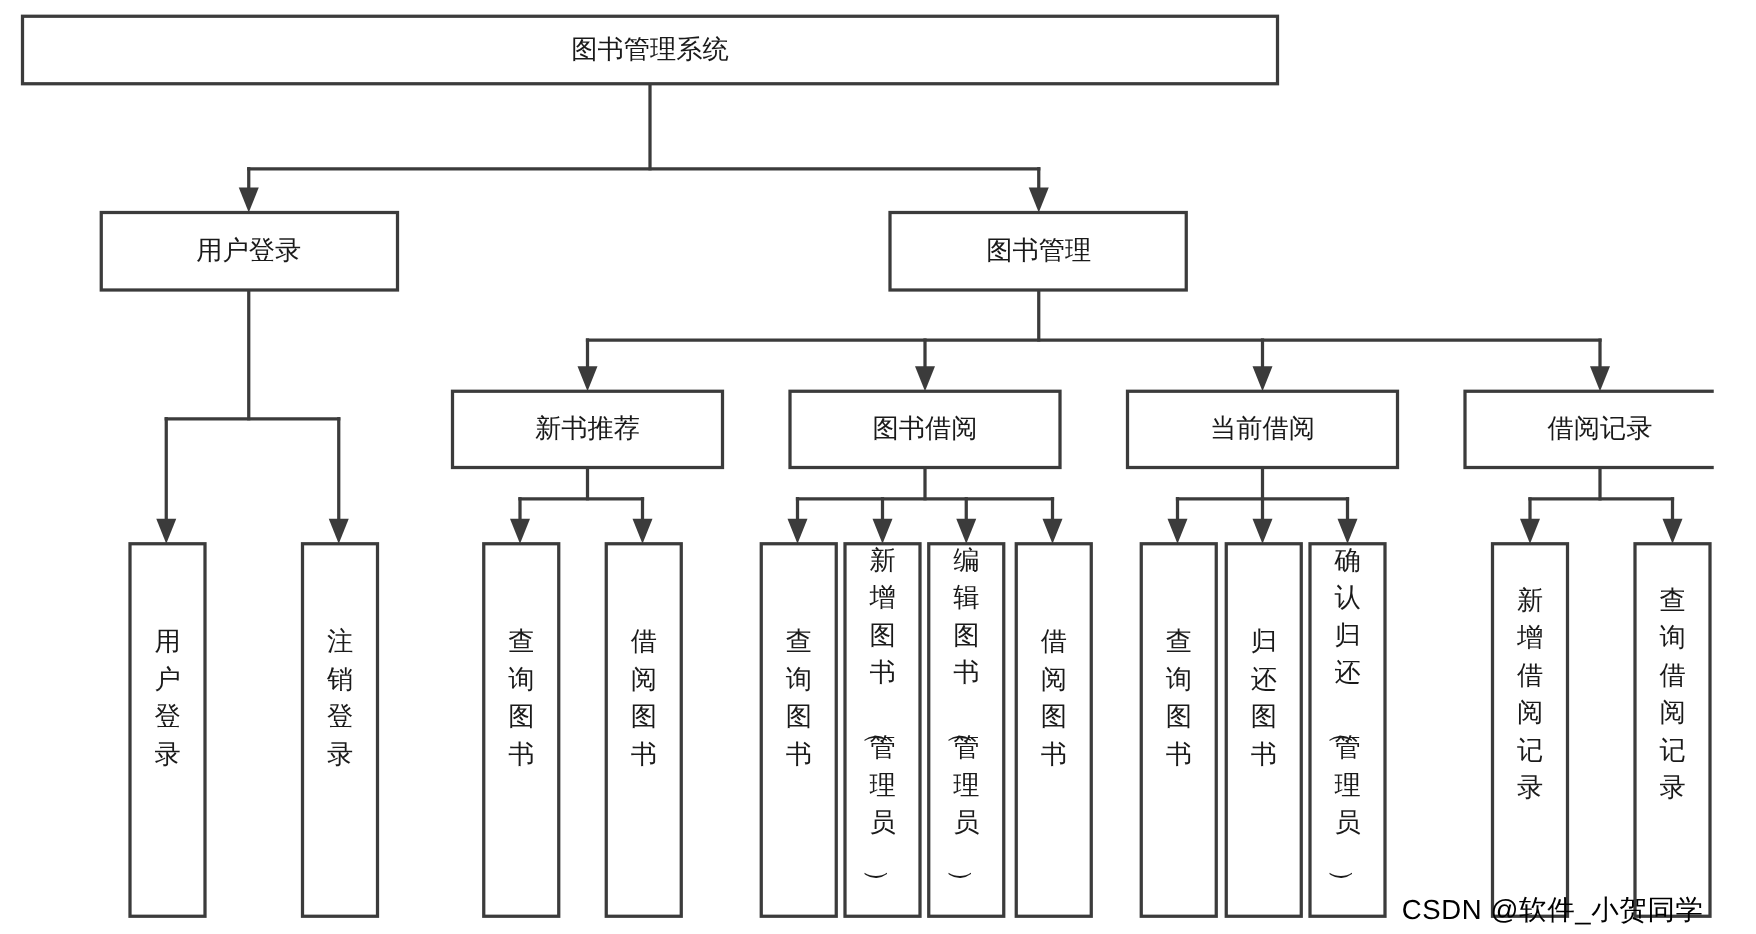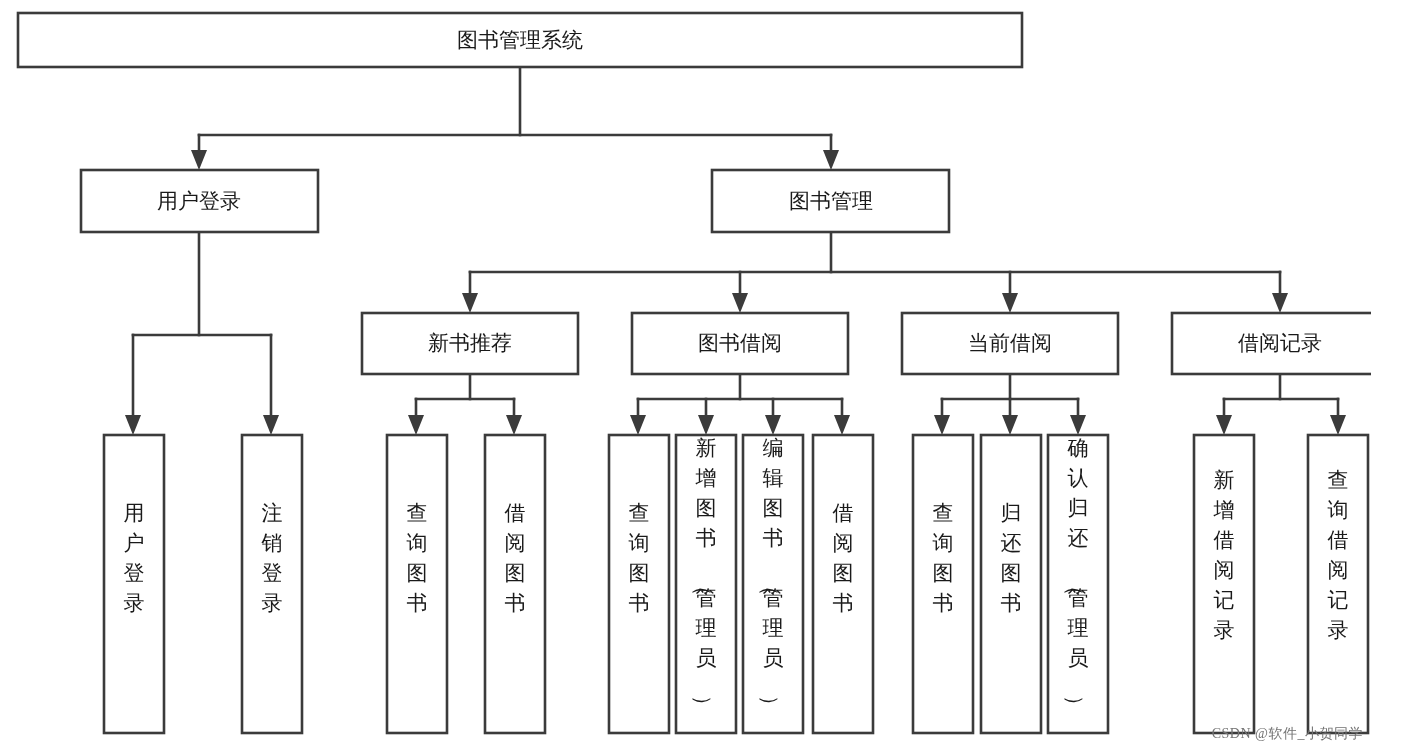--- a/index.html
+++ b/index.html
@@ -52,23 +52,23 @@
   .node-label-v {
     fill: #1a1a1a;
     font-family: "Liberation Sans", "DejaVu Sans", sans-serif;
     font-size: 21px;
     text-anchor: middle;
   }
   .watermark {
     position: absolute;
     right: 8px;
     bottom: 4px;
-    font-family: Liberation Serif, serif;
-    font-size: 14px;
-    color: #737373;
+    font-family: Liberation Sans, sans-serif;
+    font-size: 22px;
+    color: #000000;
     letter-spacing: 0.5px;
     white-space: nowrap;
     user-select: none;
   }
 </style>
 </head>
 <body>
 
 <div id="diagram-root">
 

